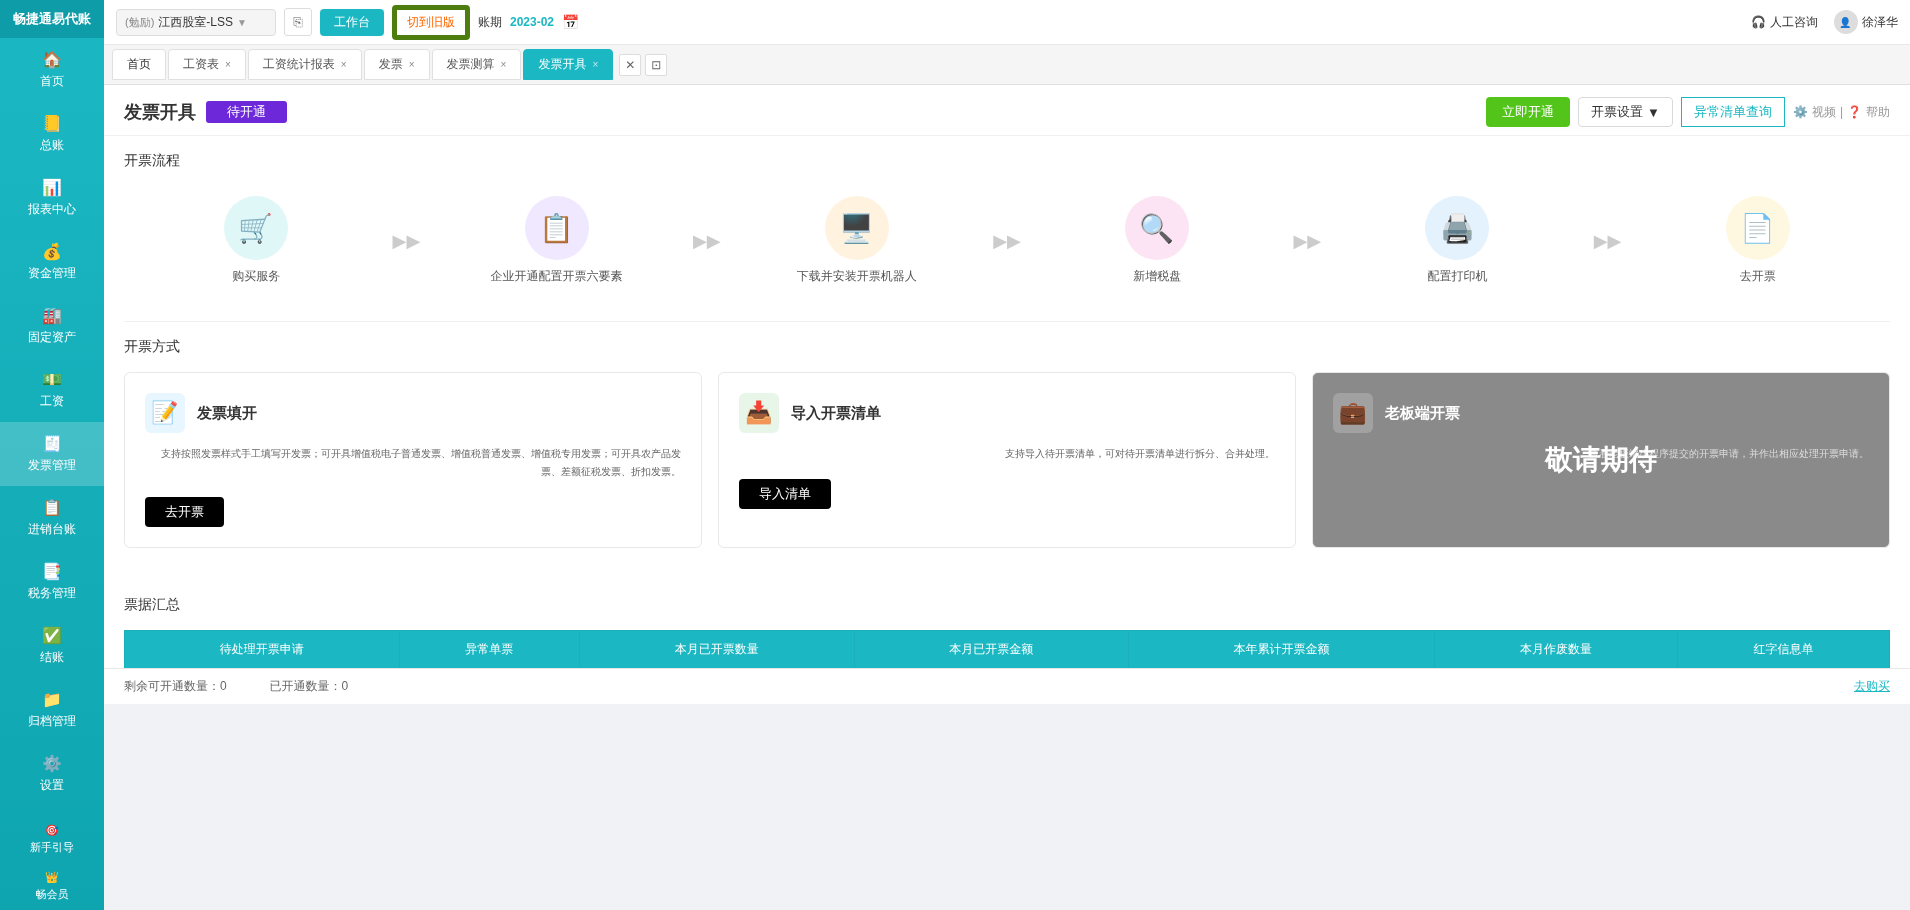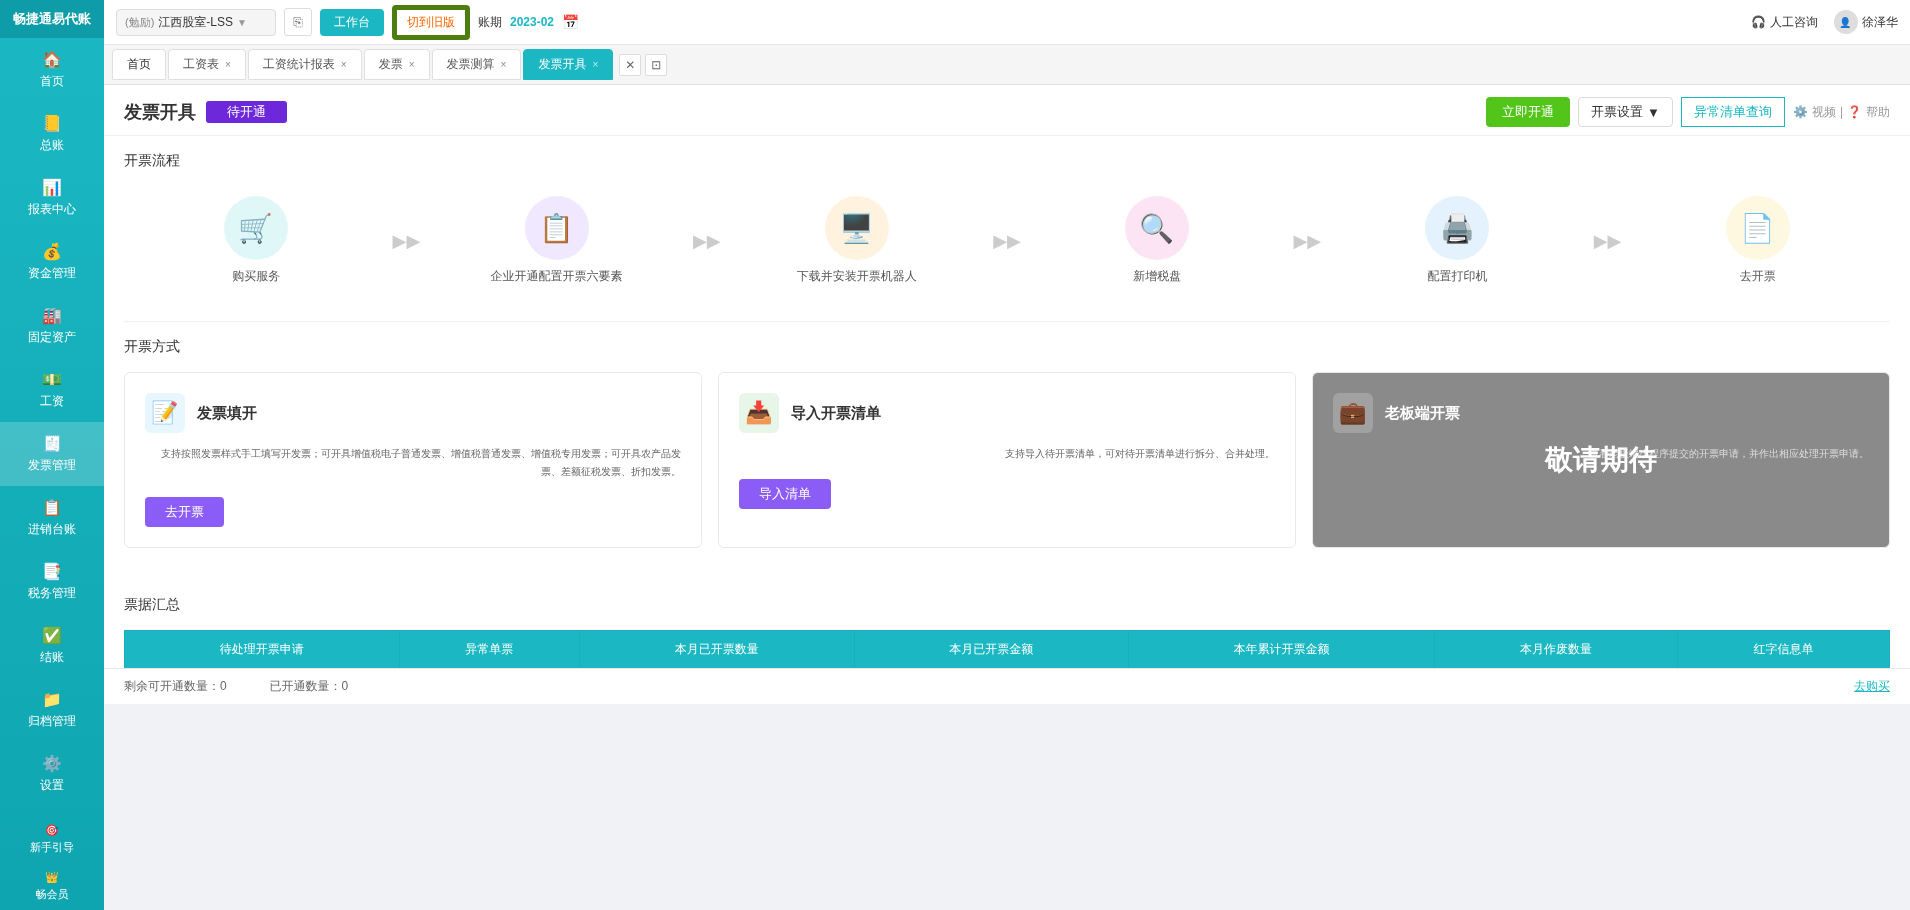--- a/index.html
+++ b/index.html
@@ -68,21 +68,21 @@
     .process-label { font-size: 12px; color: #555; text-align: center; }
     .process-arrow { color: #ccc; font-size: 18px; flex-shrink: 0; padding: 0 4px; }
 
     
     .methods-grid { display: flex; gap: 16px; margin-bottom: 16px; }
     .method-card { flex: 1; border: 1px solid #e8e8e8; border-radius: 6px; padding: 20px; position: relative; }
     .method-card-header { display: flex; align-items: center; gap: 12px; margin-bottom: 12px; }
     .method-icon { width: 40px; height: 40px; border-radius: 6px; background: #e8f7ff; display: flex; align-items: center; justify-content: center; font-size: 22px; color: #1bb8c3; }
     .method-title { font-size: 15px; font-weight: bold; color: #333; }
     .method-desc { font-size: 10px; color: #666; line-height: 1.8; margin-bottom: 16px; text-align: right; }
-    .method-btn { background: #8b5cf6; color: white; border: none; border-radius: 4px; padding: 6px 20px; cursor: pointer; font-size: 13px; }
+    .method-btn { background: #000000; color: white; border: none; border-radius: 4px; padding: 6px 20px; cursor: pointer; font-size: 13px; }
     .method-card.gray-overlay { background: #8a8a8a; position: relative; overflow: hidden; }
     .method-card.gray-overlay .method-title { color: white; }
     .method-card.gray-overlay .method-desc { color: #ddd; }
     .overlay-text { position: absolute; top: 50%; left: 50%; transform: translate(-50%, -50%); font-size: 28px; font-weight: bold; color: white; text-align: center; z-index: 10; }
 
     
     .summary-table { width: 100%; border-collapse: collapse; }
     .summary-table th { background: #1bb8c3; color: white; padding: 10px; text-align: center; font-size: 12px; font-weight: normal; border: 1px solid #1ab0bb; }
     .summary-table td { padding: 10px; text-align: center; font-size: 12px; color: #666; border: 1px solid #e8e8e8; background: white; }
     .summary-table td.highlight { background: #ffeaea; color: #e53935; }

